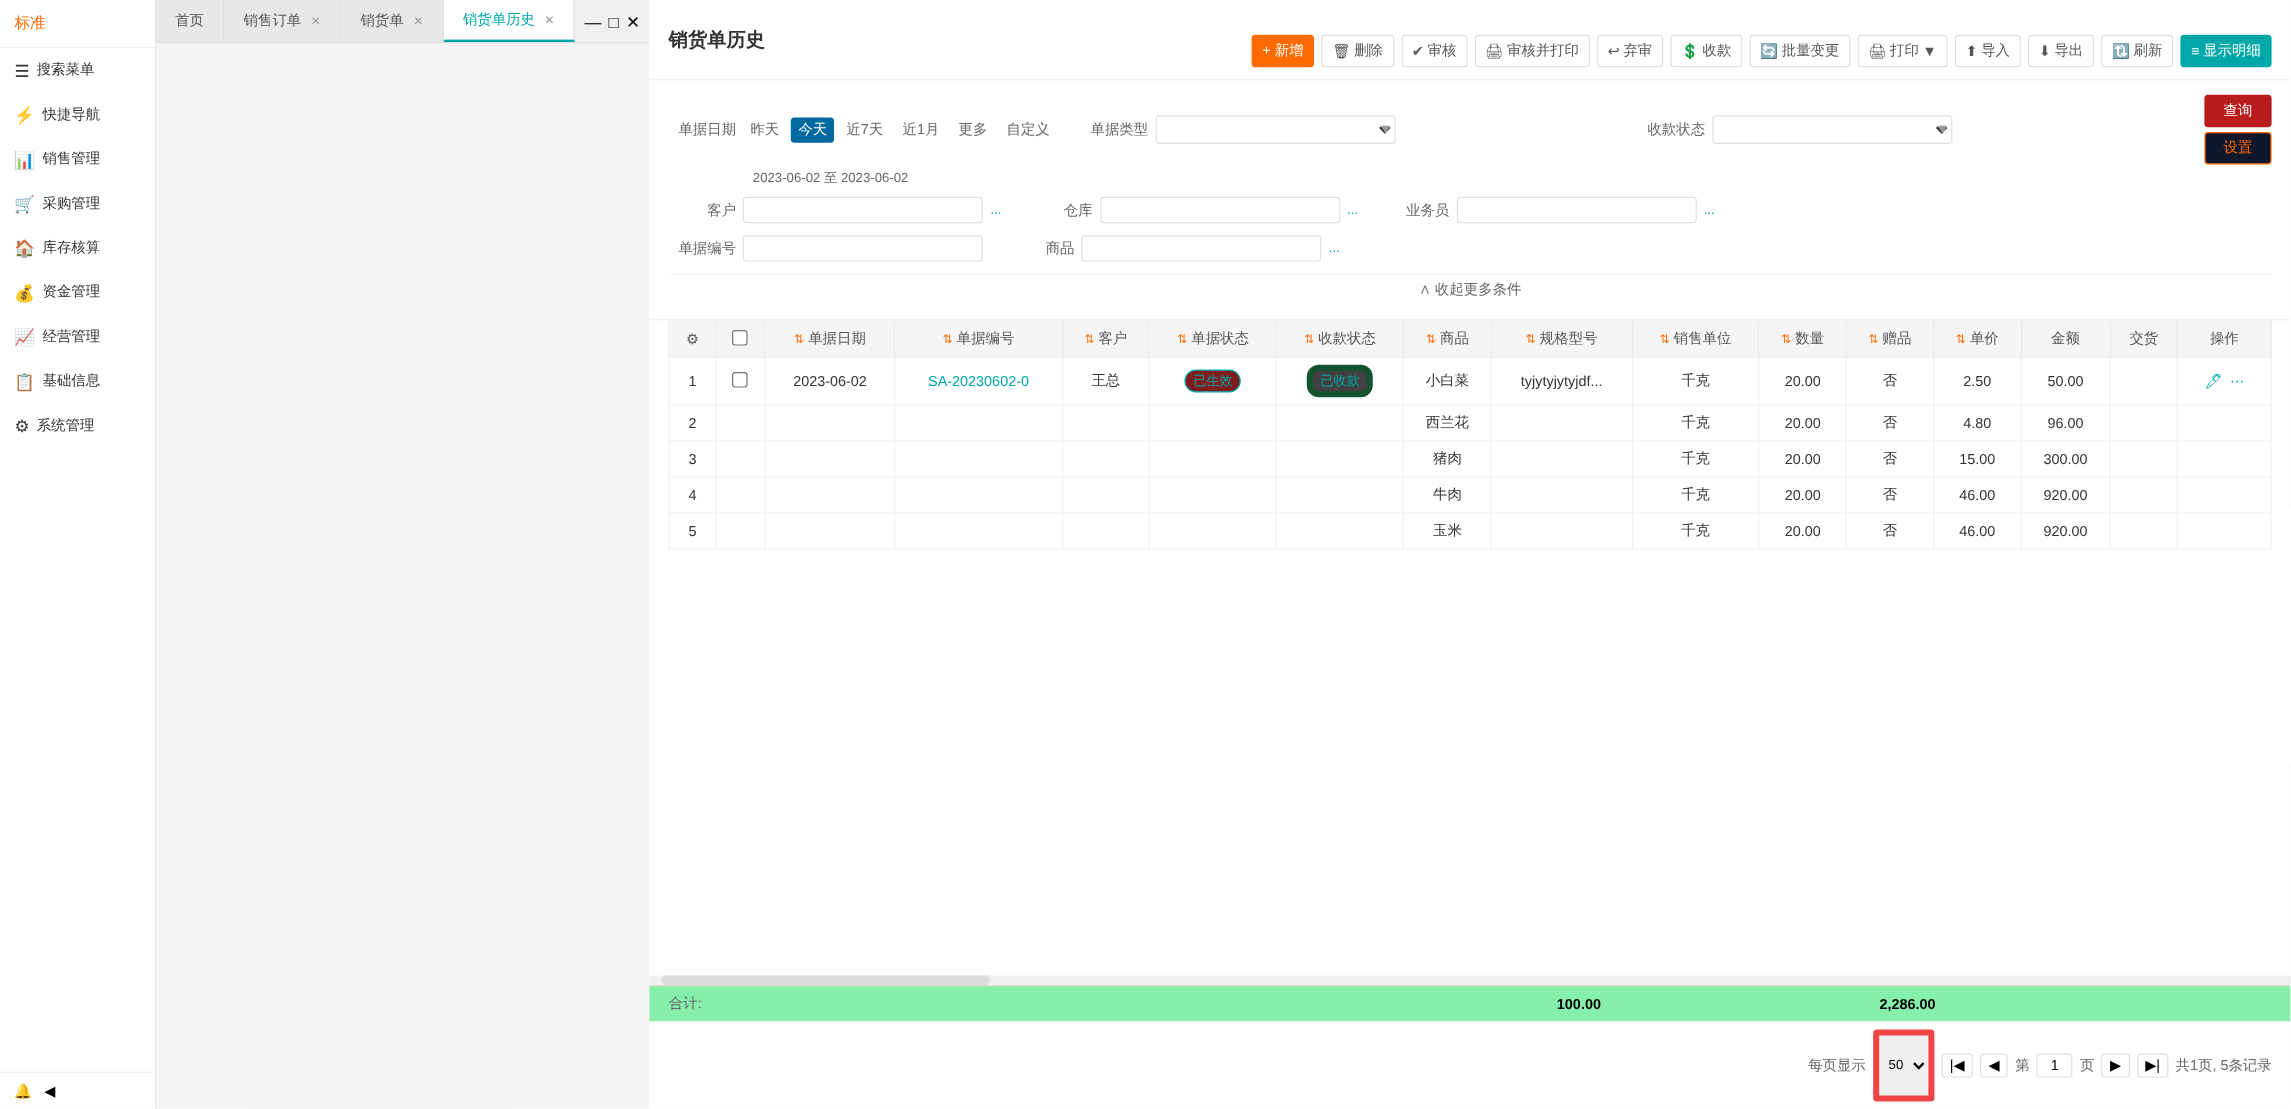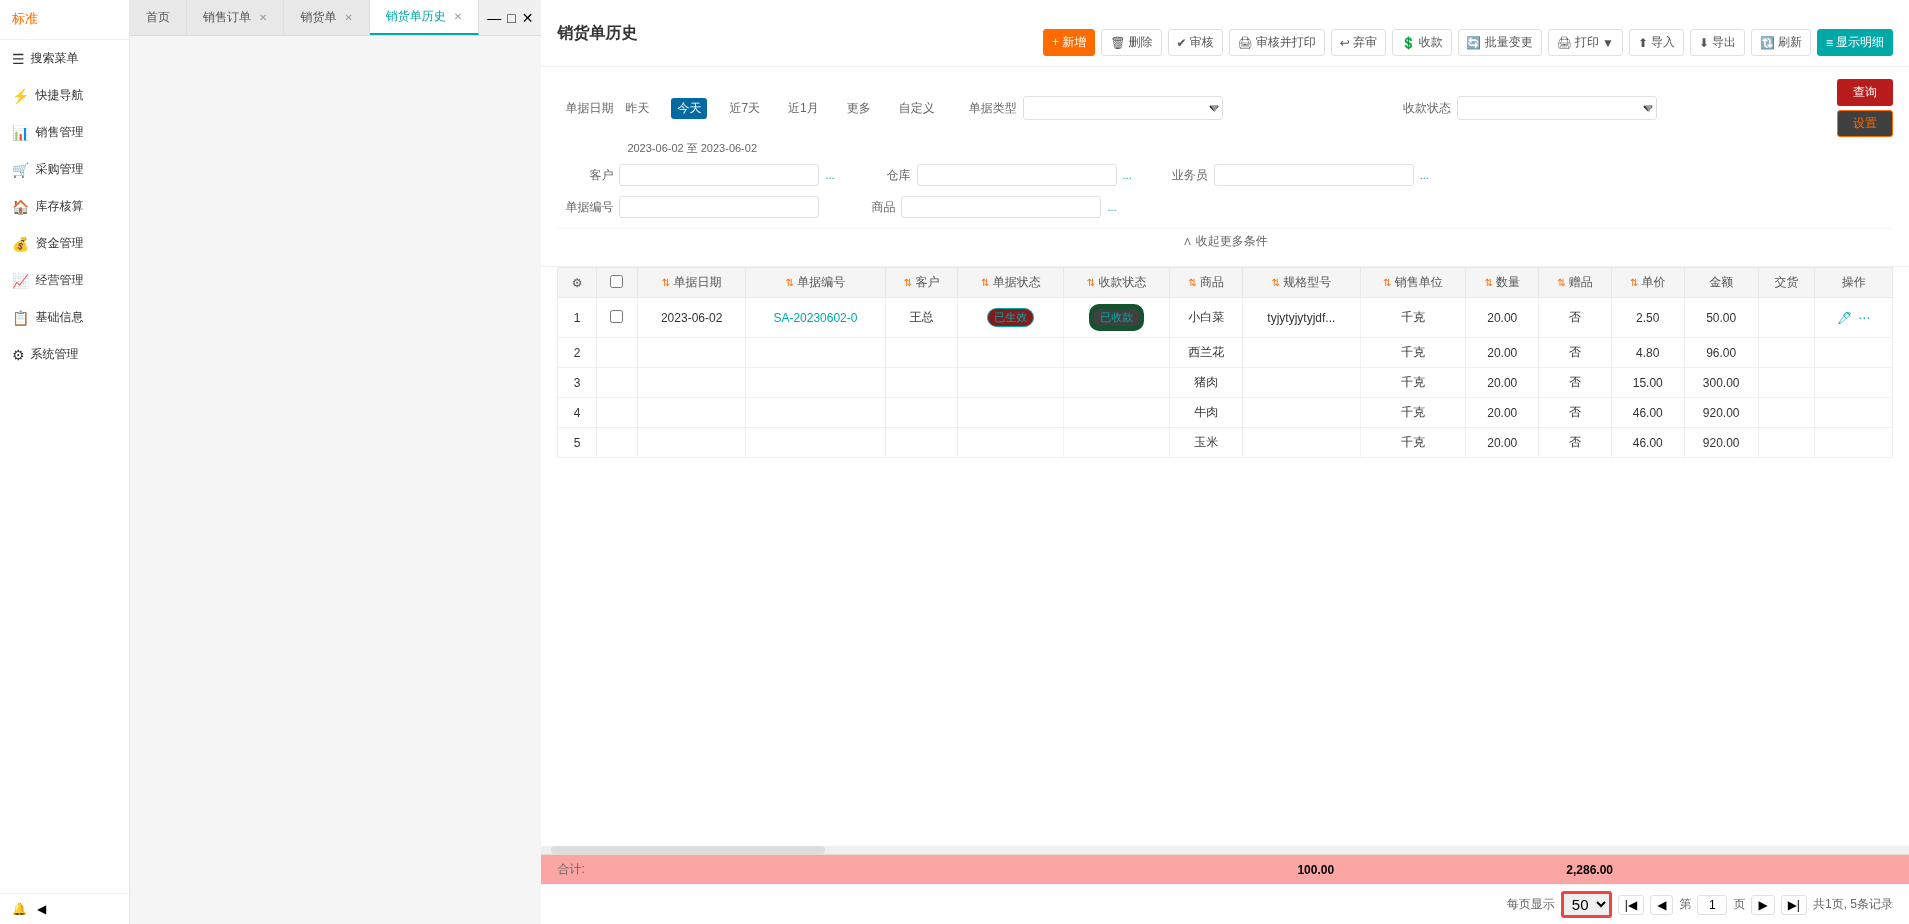--- a/index.html
+++ b/index.html
@@ -118,21 +118,21 @@
     .filter-label { color: #666; min-width: 56px; text-align: right; white-space: nowrap; }
     .filter-input {
       border: 1px solid #e0e0e0; border-radius: 3px; padding: 3px 8px;
       font-size: 12px; width: 160px; color: #333;
     }
     .filter-input-wide { width: 200px; }
     .filter-select {
       border: 1px solid #e0e0e0; border-radius: 3px; padding: 3px 8px;
       font-size: 12px; width: 200px; color: #333; background: #fff;
     }
-    .date-filter { display: flex; align-items: flex-end; gap: 16px; }
+    .date-filter { display: flex; align-items: flex-end; gap: 4px; }
     .date-tag { padding: 2px 6px; cursor: pointer; color: #666; font-size: 12px; }
     .date-tag.active { background: #0369a1; color: #fff; border-radius: 3px; }
     .date-range { color: #666; font-size: 11px; margin-top: 2px; }
     .dots { color: #00a8a8; cursor: pointer; font-size: 11px; }
 
     .filter-collapse {
       text-align: center; padding: 4px; cursor: pointer;
       color: #666; font-size: 12px; border-top: 1px solid #f5f5f5;
     }
 
@@ -153,43 +153,43 @@
     .status-badge {
       display: inline-block; padding: 1px 6px; border-radius: 10px;
       font-size: 11px;
     }
     .status-active { background: #7f1d1d; color: #00a8a8; border: 1px solid #00a8a8; }
     .status-paid { background: #404040; color: #00a8a8; border: 5px solid #14532d; }
     .op-btn { color: #00a8a8; cursor: pointer; font-size: 12px; padding: 0 3px; }
 
     
     .table-footer {
-      background: #fca5a5; border-top: 1px solid #e8dcc8;
+      background: #86efac; border-top: 1px solid #e8dcc8;
       padding: 6px 16px; display: flex; align-items: center;
       flex-shrink: 0;
     }
     .total-label { color: #666; font-size: 12px; min-width: 60px; }
 
     
     .pagination {
       display: flex; align-items: center; justify-content: flex-end;
       padding: 6px 16px; gap: 6px; border-top: 1px solid #f0f0f0;
       flex-shrink: 0;
     }
     .pagination-label { color: #666; }
-    .page-size-select { border: 3px solid #ef4444; border-radius: 3px; padding: 1px 4px; font-size: 15px; }
+    .page-size-select { border: 5px solid #ef4444; border-radius: 3px; padding: 18px 4px; font-size: 11px; }
     .page-btn { border: 1px solid #e0e0e0; border-radius: 3px; padding: 2px 6px; cursor: pointer; background: #fff; font-size: 12px; }
     .page-input { border: 1px solid #e0e0e0; border-radius: 3px; padding: 2px 4px; width: 30px; text-align: center; font-size: 12px; }
     .page-info { color: #666; font-size: 12px; }
 
     
     .scroll-bar-area { height: 8px; background: #f0f0f0; }
 
     .settings-btn {
-      background: #404040; color: #ff6b00; border: 1px solid #ff6b00;
+      background: #0f172a; color: #ff6b00; border: 1px solid #ff6b00;
       border-radius: 3px; padding: 4px 10px; font-size: 12px; cursor: pointer;
     }
     .query-btn {
       background: #b91c1c; color: #fff; border: none;
       border-radius: 3px; padding: 5px 16px; font-size: 12px; cursor: pointer;
     }
     .query-settings {
       display: flex; flex-direction: column; gap: 4px; margin-left: 8px;
     }
   </style>

